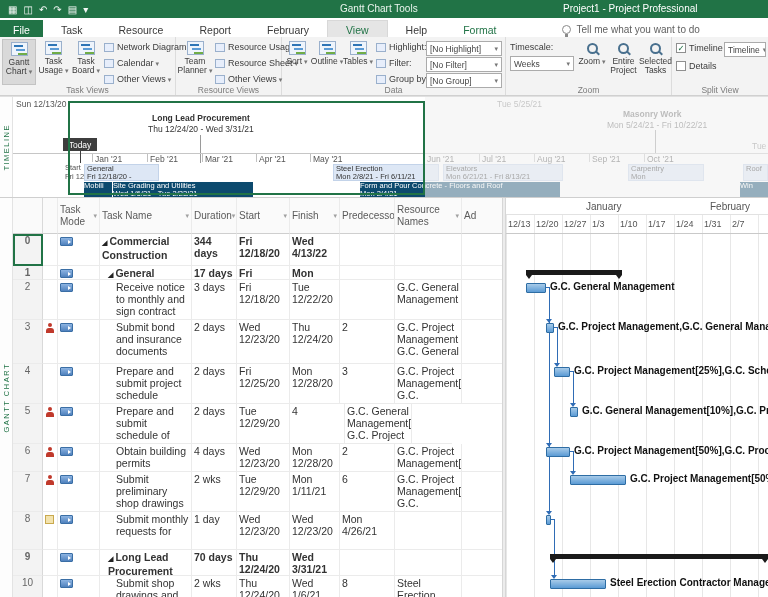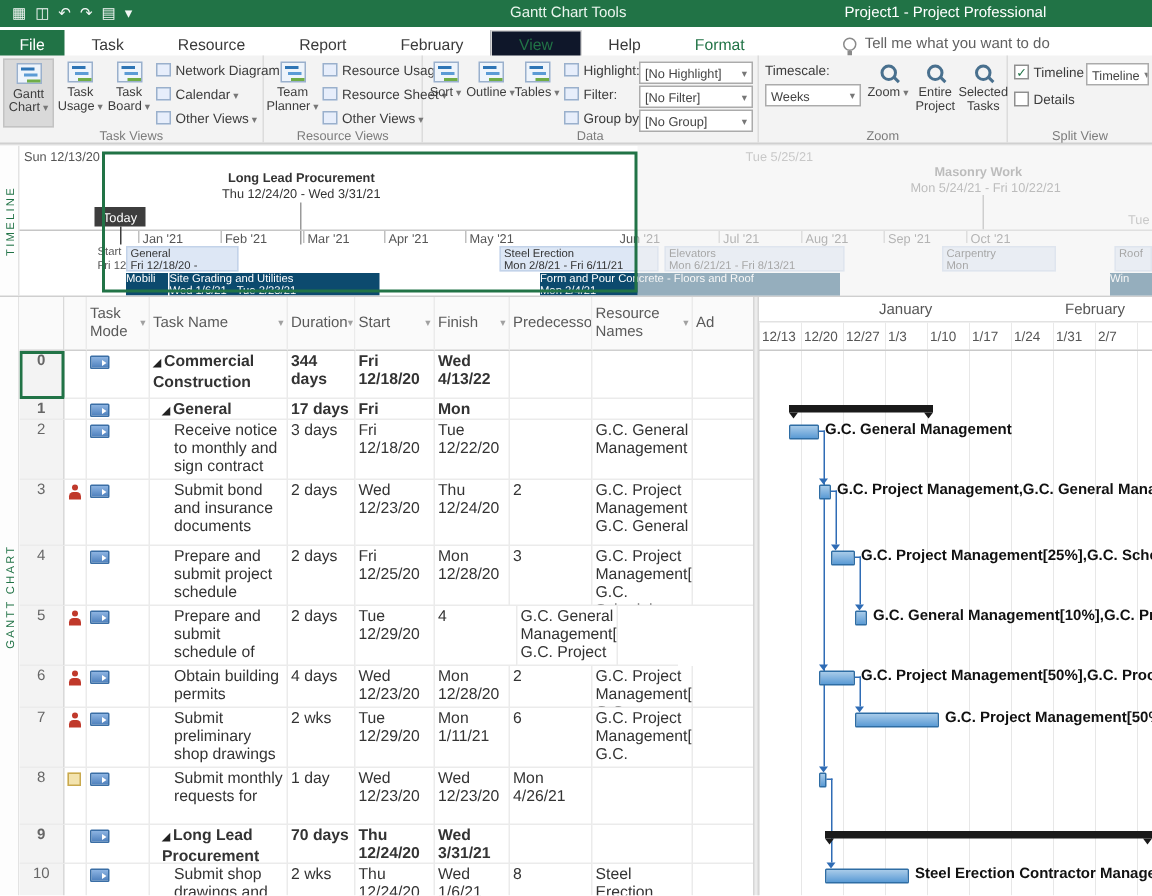--- a/index.html
+++ b/index.html
@@ -11,35 +11,35 @@
     color:#fff;font-size:10px;display:flex;align-items:center}
   .qat{display:flex;align-items:center;gap:6px;padding:0 8px;font-size:10px}
   .qat span{opacity:.95}
   .tb-tools{position:absolute;left:340px;top:3px;font-size:10px;color:#eaf5ee}
   .tb-title{position:absolute;left:563px;top:3px;font-size:10px;color:#fff}
 
   
   #menubar{position:absolute;left:0;top:20px;width:768px;height:19px;background:#fff;display:flex;align-items:stretch}
   .mtab{padding:0 18px;font-size:10.5px;color:#3a3a3a;display:flex;align-items:center;cursor:default}
   .mtab.file{background:#217346;color:#fff;padding:0 13px}
-  .mtab.active{color:#217346;background:#0f172a;border:1px solid #d8d8d8;border-bottom:none}
+  .mtab.active{color:#217346;background:#e5e5e5;border:1px solid #d8d8d8;border-bottom:none}
   .mtab.ctx{color:#217346}
   .tellme{display:flex;align-items:center;gap:5px;margin-left:48px;color:#616161;font-size:10px}
   .bulb{width:9px;height:9px;border:1.5px solid #8a8a8a;border-radius:50%;position:relative}
   .bulb::after{content:"";position:absolute;left:2px;top:8px;width:3px;height:3px;background:#8a8a8a}
 
   
   #ribbon{position:absolute;left:0;top:37px;width:768px;height:59px;background:#f3f3f3;
     border-bottom:1px solid #d0d0d0;display:flex}
   .rg{position:relative;height:100%;border-right:1px solid #dcdcdc;flex:none}
   .gl{position:absolute;bottom:0;left:0;right:0;text-align:center;font-size:8.5px;color:#7b7b7b}
   .bigb{position:absolute;top:2px;display:flex;flex-direction:column;align-items:center;
     font-size:8.5px;line-height:9px;color:#3c3c3c;text-align:center;padding-top:2px;height:46px;cursor:default}
   .bigb.on{background:#d9d9d9;border:1px solid #c3c3c3}
-  .smallb{position:absolute;display:flex;align-items:flex-start;gap:3px;font-size:9px;color:#3c3c3c;white-space:nowrap}
+  .smallb{position:absolute;display:flex;align-items:flex-end;gap:3px;font-size:9px;color:#3c3c3c;white-space:nowrap}
   .caret::after{content:"▾";font-size:7px;color:#777;margin-left:2px}
   .ddbox{position:absolute;height:15px;border:1px solid #ababab;background:#fff;font-size:8.5px;color:#444;
     display:flex;align-items:center;justify-content:space-between;padding:0 3px;overflow:hidden;white-space:nowrap}
   .ddbox::after{content:"▾";font-size:7px;color:#777;margin-left:3px}
   .ic{width:17px;height:14px;border:1px solid #9ab0cc;background:#eef4fb;position:relative;margin-bottom:2px}
   .ic::after{content:"";position:absolute;left:2px;top:2px;width:9px;height:2px;background:#2e75b6;
     box-shadow:2px 4px 0 #5b9bd5,4px 8px 0 #70ad47}
   .mag{width:11px;height:11px;border:2px solid #49708e;border-radius:50%;position:relative;margin:2px 0 3px}
   .mag::after{content:"";position:absolute;width:5px;height:2px;background:#49708e;transform:rotate(45deg);right:-4px;bottom:-2px}
   .sic{width:10px;height:9px;border:1px solid #9ab0cc;background:#e7eefb;flex:none}
@@ -299,21 +299,21 @@
     <span class="mlab" style="left:95px">Jan '21</span>
   <div class="mtick" style="left:147px"></div>
     <span class="mlab" style="left:150px">Feb '21</span>
   <div class="mtick" style="left:202px"></div>
     <span class="mlab" style="left:205px">Mar '21</span>
   <div class="mtick" style="left:256px"></div>
     <span class="mlab" style="left:259px">Apr '21</span>
   <div class="mtick" style="left:310px"></div>
     <span class="mlab" style="left:313px">May '21</span>
   <div class="mtick" style="left:424px"></div>
-    <span class="mlab" style="left:413px">Jun '21</span>
+    <span class="mlab" style="left:427px">Jun '21</span>
   <div class="mtick" style="left:479px"></div>
     <span class="mlab" style="left:482px">Jul '21</span>
   <div class="mtick" style="left:534px"></div>
     <span class="mlab" style="left:537px">Aug '21</span>
   <div class="mtick" style="left:589px"></div>
     <span class="mlab" style="left:592px">Sep '21</span>
   <div class="mtick" style="left:644px"></div>
     <span class="mlab" style="left:647px">Oct '21</span>
 
   <div class="startcap">

